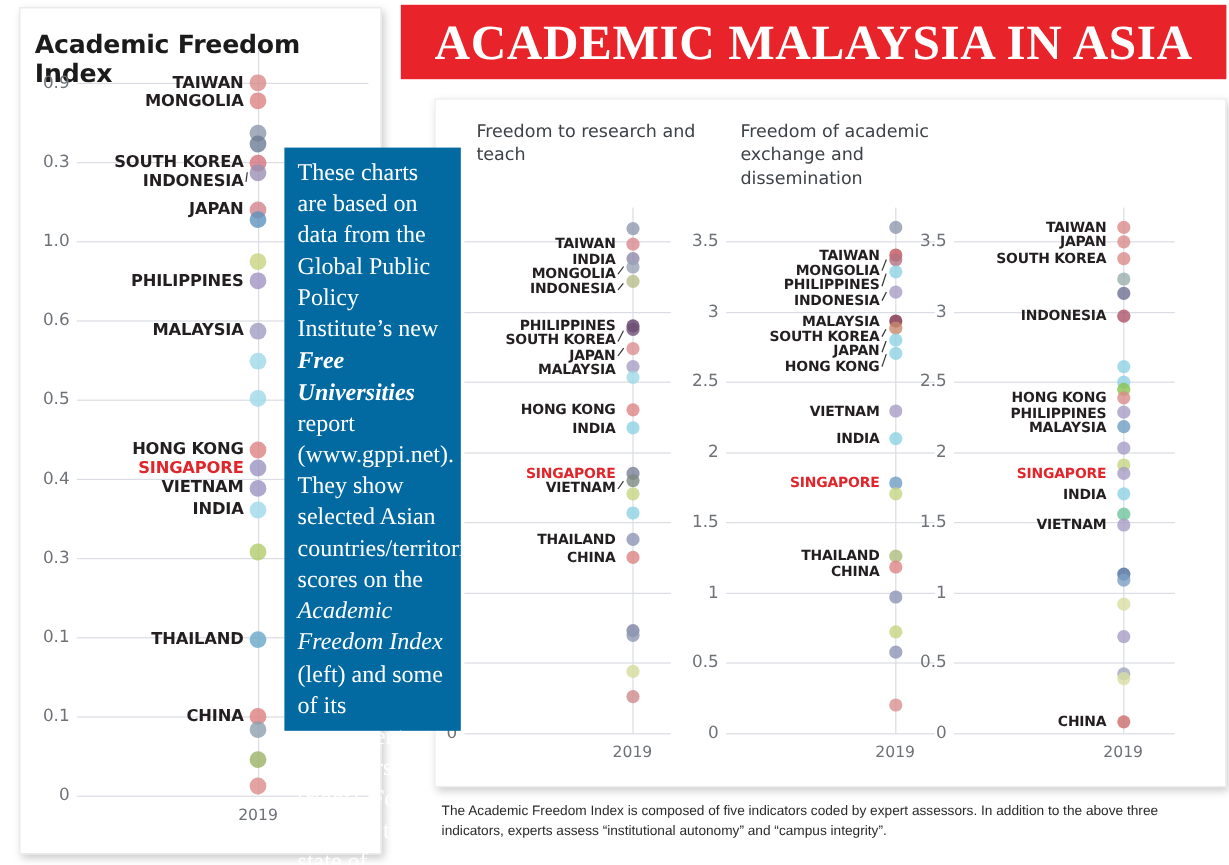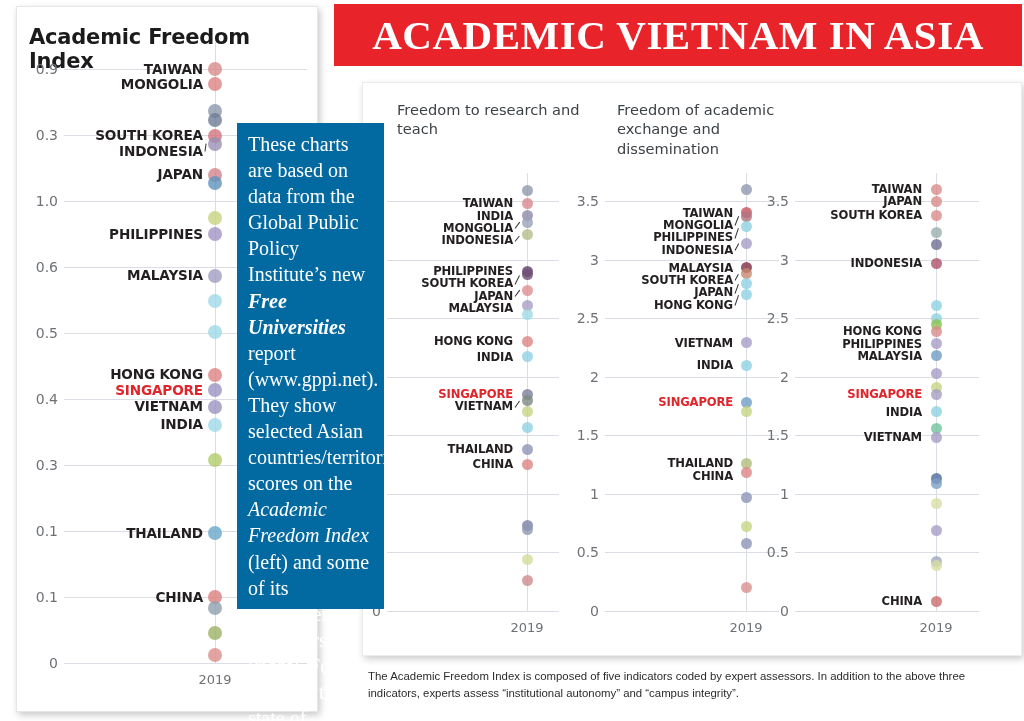--- a/index.html
+++ b/index.html
@@ -133,21 +133,21 @@
     font-size: 11.4px;
     line-height: 1.5;
     color: #2b2b2b;
     font-family: "Liberation Sans", sans-serif;
   }
 </style>
 </head>
 <body>
 
 <div id="banner">
-  <div id="banner-title">ACADEMIC VIETNAM IN ASIA</div>
+  <div id="banner-title">ACADEMIC MALAYSIA IN ASIA</div>
 </div>
 
 <div id="left-card">
   <div id="left-title">Academic Freedom Index</div>
   <div id="left-plot" class="plot">
       <div class="gridline" style="left: 47px; width: 243px; top: 656px;"></div>
       <div class="ticklabel" style="left: 1px; width: 40px; top: 648px;">0</div>
       <div class="gridline" style="left: 47px; width: 243px; top: 590px;"></div>
       <div class="ticklabel" style="left: 1px; width: 40px; top: 582px;">0.1</div>
       <div class="gridline" style="left: 47px; width: 243px; top: 524px;"></div>

